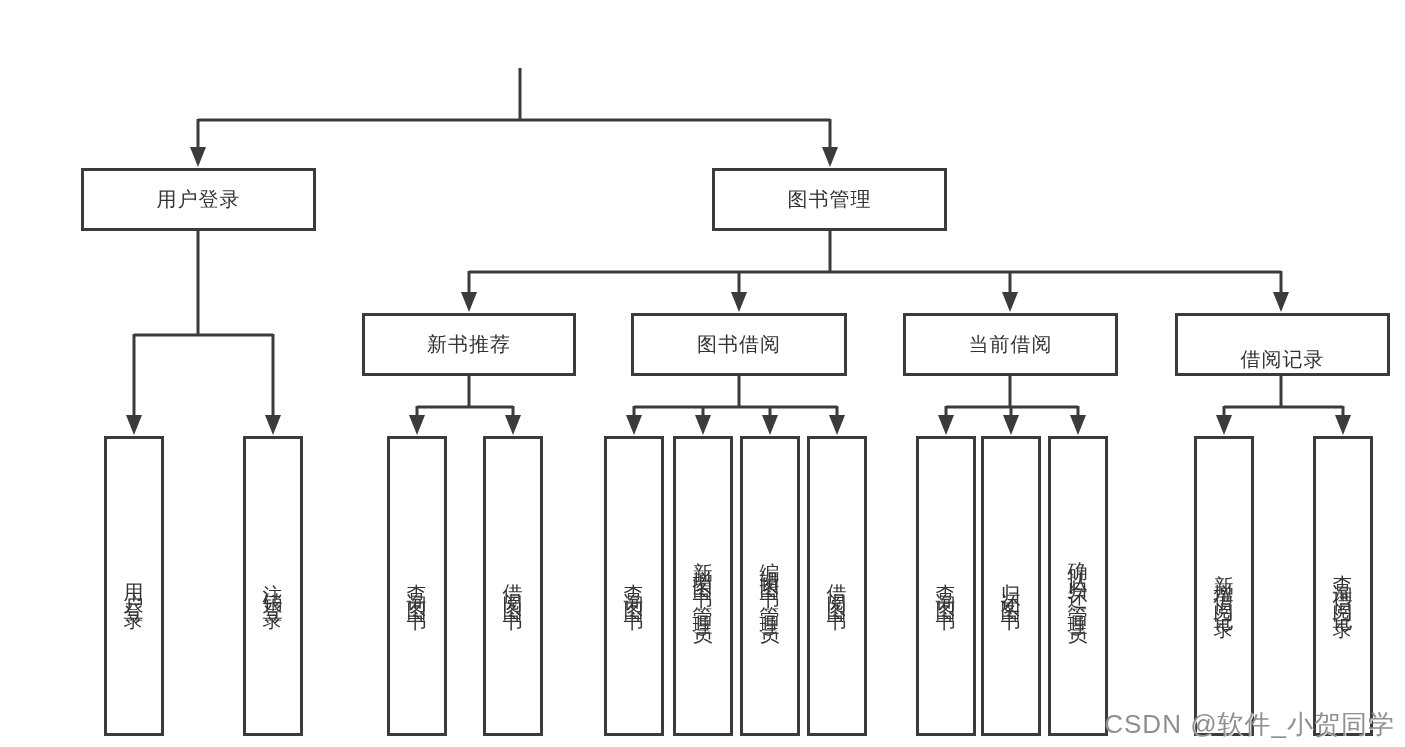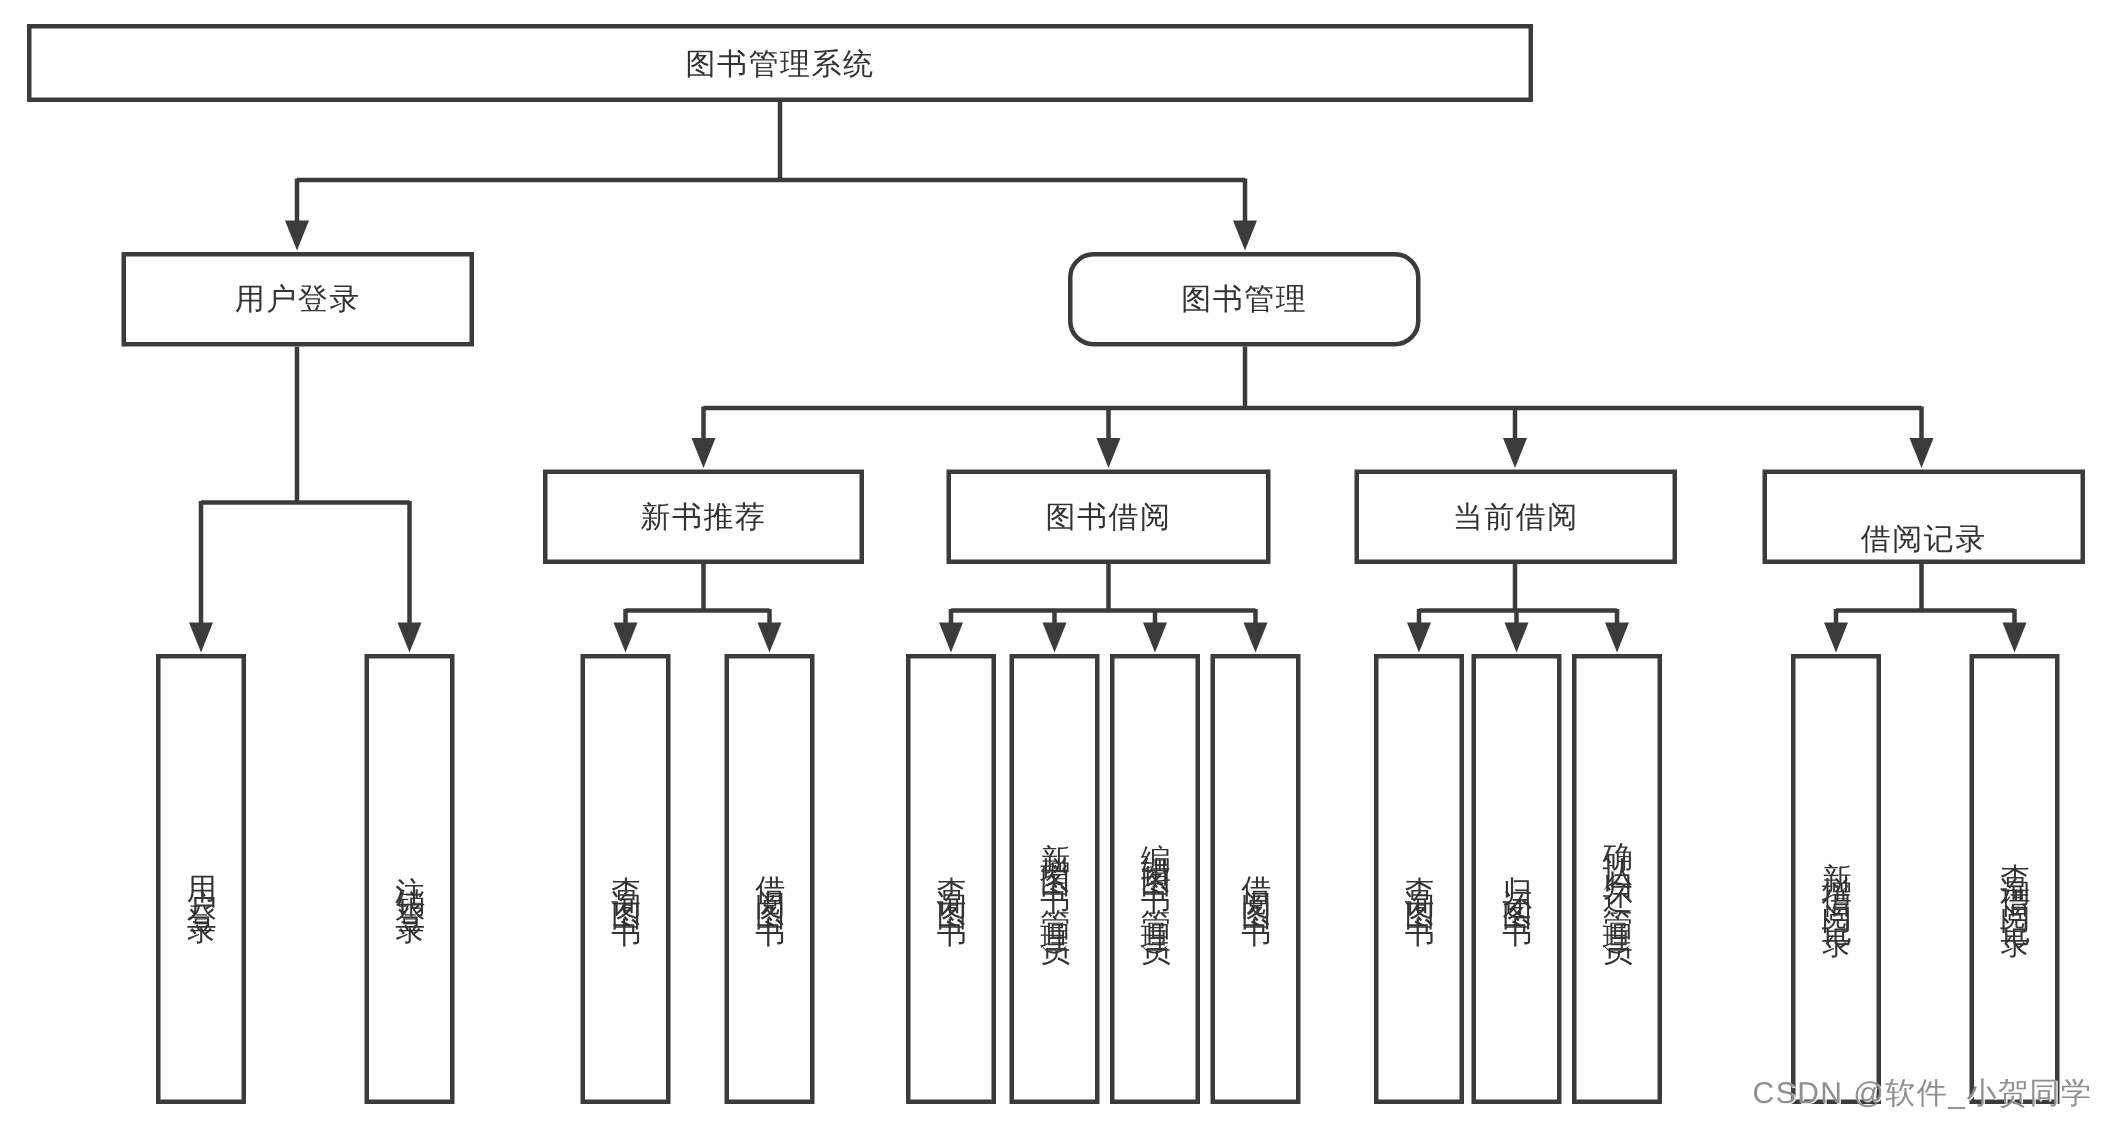--- a/index.html
+++ b/index.html
@@ -39,21 +39,21 @@
   }
   .vnode .vtext{
     writing-mode:vertical-rl;
     letter-spacing:9px;
     line-height:1;
     white-space:nowrap;
   }
   .watermark{
     position:absolute;
     right:10px;bottom:5px;
-    font-size:20px;
+    font-size:26px;
     color:var(--wm);
     letter-spacing:1px;
     text-shadow:1px 1px 0 rgba(255,255,255,0.85);
     white-space:nowrap;
   }
 </style>
 </head>
 <body>
 
 <div id="canvas">
@@ -120,28 +120,25 @@
       <polygon points="762,415 778,415 770,435"></polygon>
       <polygon points="829,415 845,415 837,435"></polygon>
       <polygon points="938,415 954,415 946,435"></polygon>
       <polygon points="1003,415 1019,415 1011,435"></polygon>
       <polygon points="1070,415 1086,415 1078,435"></polygon>
       <polygon points="1216,415 1232,415 1224,435"></polygon>
       <polygon points="1335,415 1351,415 1343,435"></polygon>
     </g>
   </svg>
 
-  <div class="node" style="left:18px;top:16px;width:1004px;height:52px;">
-    <span>图书管理系统</span>
-  </div>
 
   <div class="node" style="left:81px;top:168px;width:235px;height:63px;">
     <span>用户登录</span>
   </div>
-  <div class="node" style="left:712px;top:168px;width:235px;height:63px;border-radius:17px;">
+  <div class="node" style="left:712px;top:168px;width:235px;height:63px;">
     <span>图书管理</span>
   </div>
 
   <div class="node" style="left:631px;top:313px;width:216px;height:63px;">
     <span>图书借阅</span>
   </div>
   <div class="node" style="left:362px;top:313px;width:214px;height:63px;">
     <span>新书推荐</span>
   </div>
   <div class="node" style="left:903px;top:313px;width:215px;height:63px;text-align:center;">

